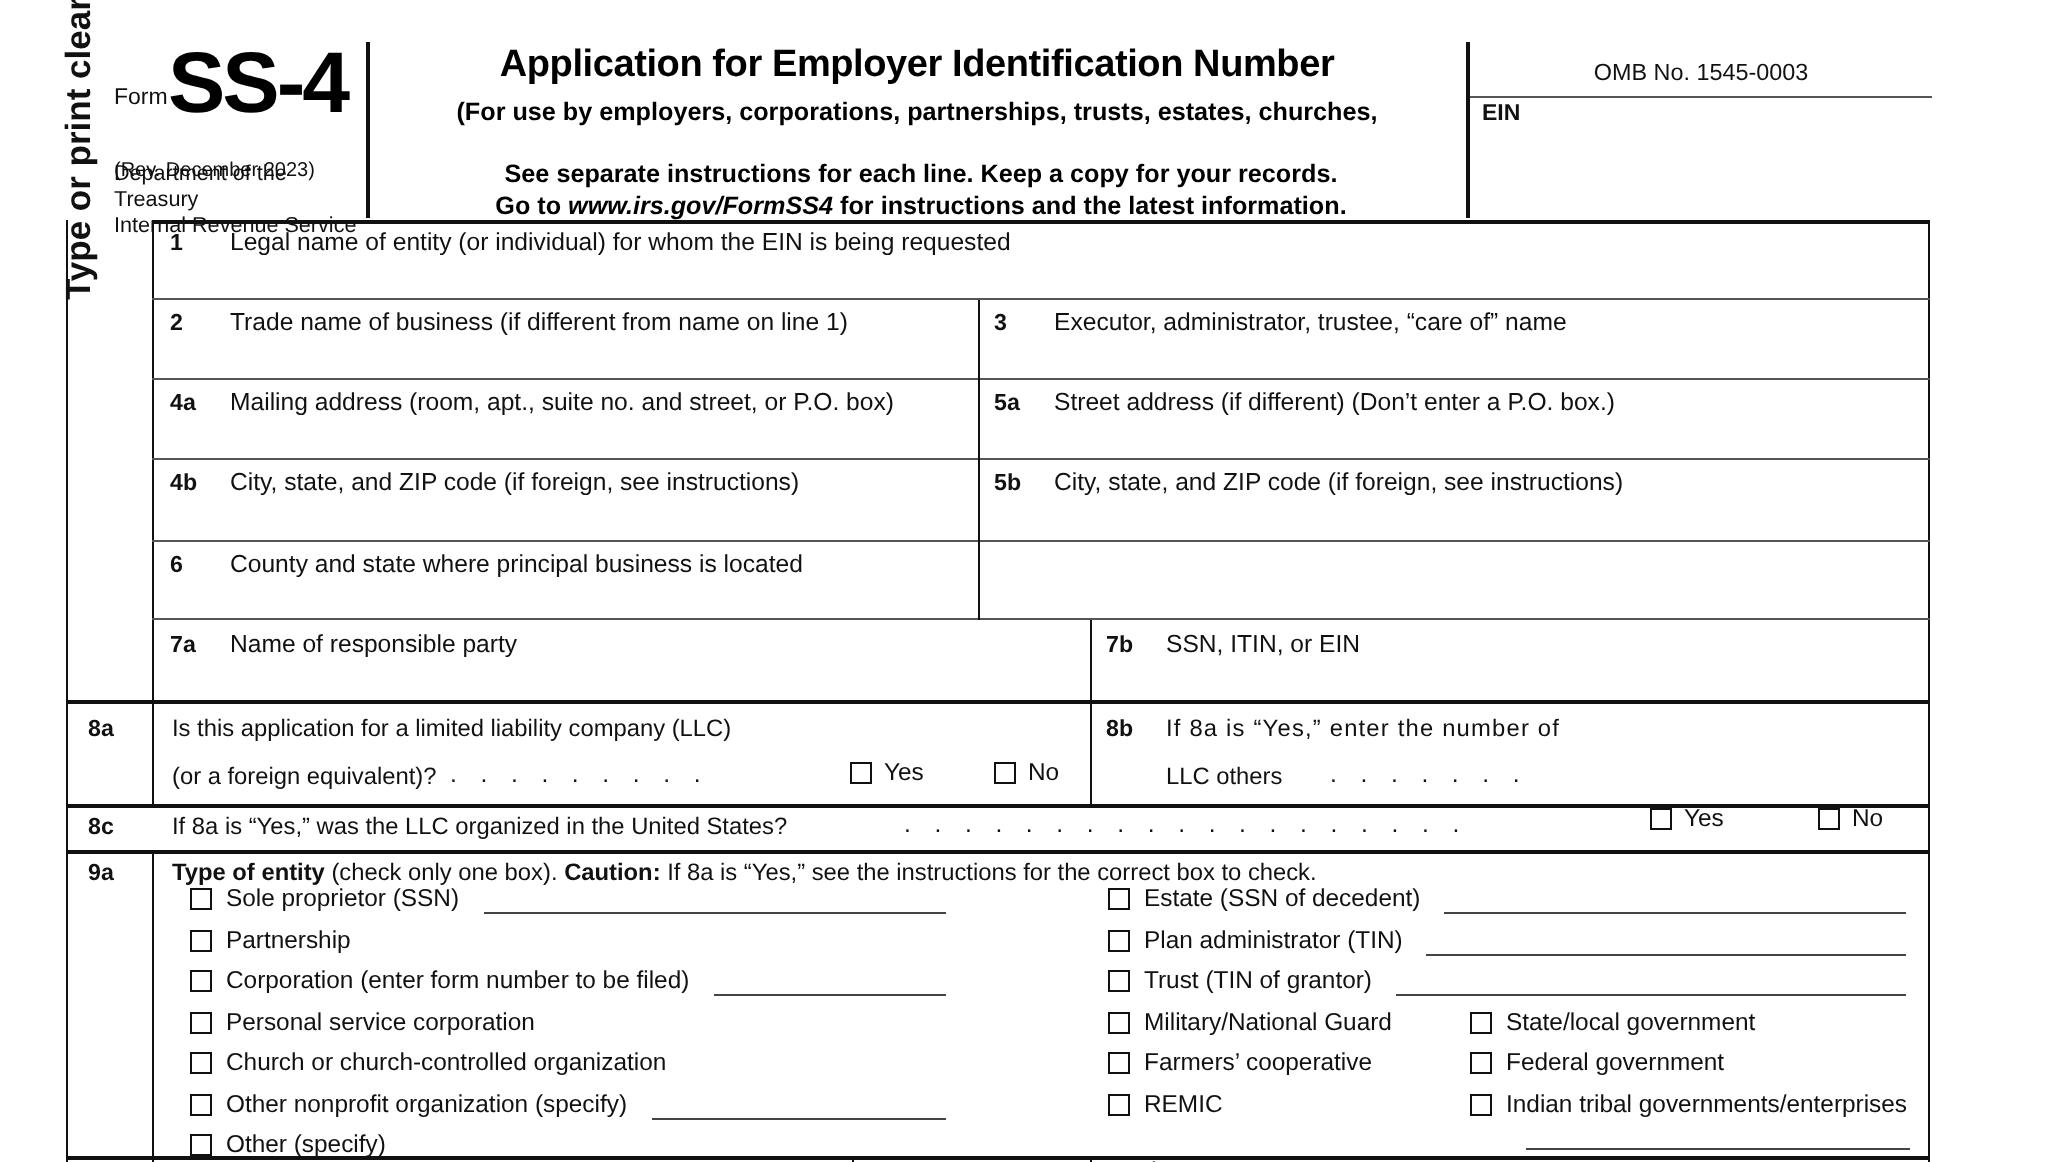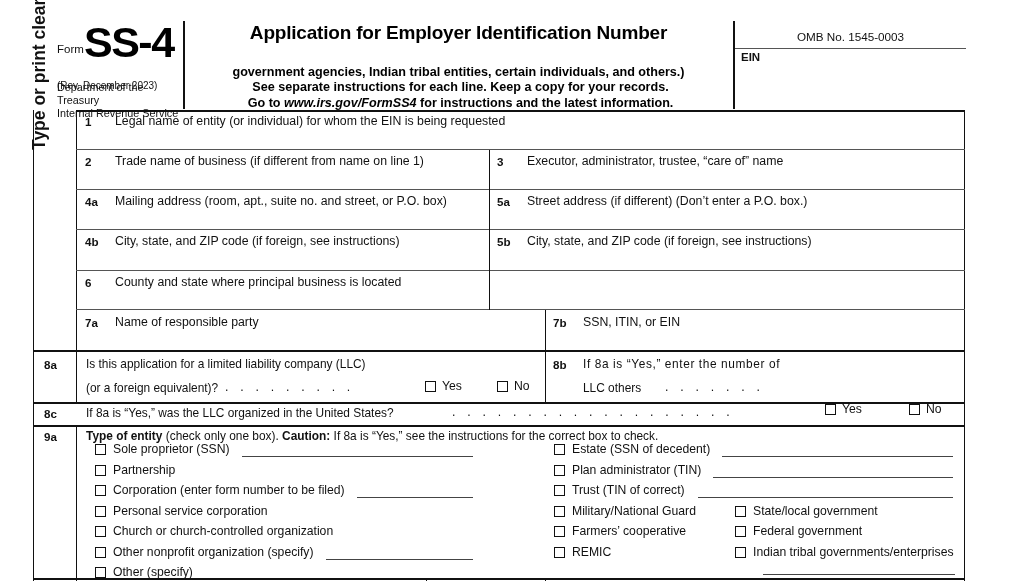--- a/index.html
+++ b/index.html
@@ -213,22 +213,21 @@
         <span>Department of the Treasury</span><br>
         <span>Internal Revenue Service</span>
       </span>
     </div>
 
     <div id="header-divider-1"></div>
 
     <div id="header-center">
       <div class="title-main">Application for Employer Identification Number</div>
       <div class="title-sub">
-        <br>
-        <span>government agencies, Indian tribal entities, certain individuals, and others.)</span>
+        <span>(For use by employers, corporations, partnerships, trusts, estates, churches,</span><br>
       </div>
       <div class="title-sub2">
         <span>See separate instructions for each line. Keep a copy for your records.</span><br>
         <span>Go to </span><span class="ital">www.irs.gov/FormSS4</span><span> for instructions and the latest information.</span>
       </div>
     </div>
 
     <div id="header-divider-2"></div>
 
     <div id="header-right">
@@ -355,21 +354,21 @@
     <div id="entity-right-col">
         <div class="cbx" style="left: 521px; top: 334px;"></div>
         <div class="cbx-label" style="left: 539px; top: 332px;">Estate (SSN of decedent)</div>
         <div class="fillrule" style="left: 689px; top: 346px; width: 231px;"></div>
         <div class="abs" style="left: 689px; top: 331px; width: 231px; height: 15px;"></div>
         <div class="cbx" style="left: 521px; top: 354.5px;"></div>
         <div class="cbx-label" style="left: 539px; top: 352.5px;">Plan administrator (TIN)</div>
         <div class="fillrule" style="left: 680px; top: 366.5px; width: 240px;"></div>
         <div class="abs" style="left: 680px; top: 351.5px; width: 240px; height: 15px;"></div>
         <div class="cbx" style="left: 521px; top: 375px;"></div>
-        <div class="cbx-label" style="left: 539px; top: 373px;">Trust (TIN of correct)</div>
+        <div class="cbx-label" style="left: 539px; top: 373px;">Trust (TIN of grantor)</div>
         <div class="fillrule" style="left: 665px; top: 387px; width: 255px;"></div>
         <div class="abs" style="left: 665px; top: 372px; width: 255px; height: 15px;"></div>
         <div class="cbx" style="left: 521px; top: 395.5px;"></div>
         <div class="cbx-label" style="left: 539px; top: 393.5px;">Military/National Guard</div>
         <div class="cbx" style="left: 521px; top: 416px;"></div>
         <div class="cbx-label" style="left: 539px; top: 414px;">Farmers’ cooperative</div>
         <div class="cbx" style="left: 521px; top: 436.5px;"></div>
         <div class="cbx-label" style="left: 539px; top: 434.5px;">REMIC</div>
       </div>
 

